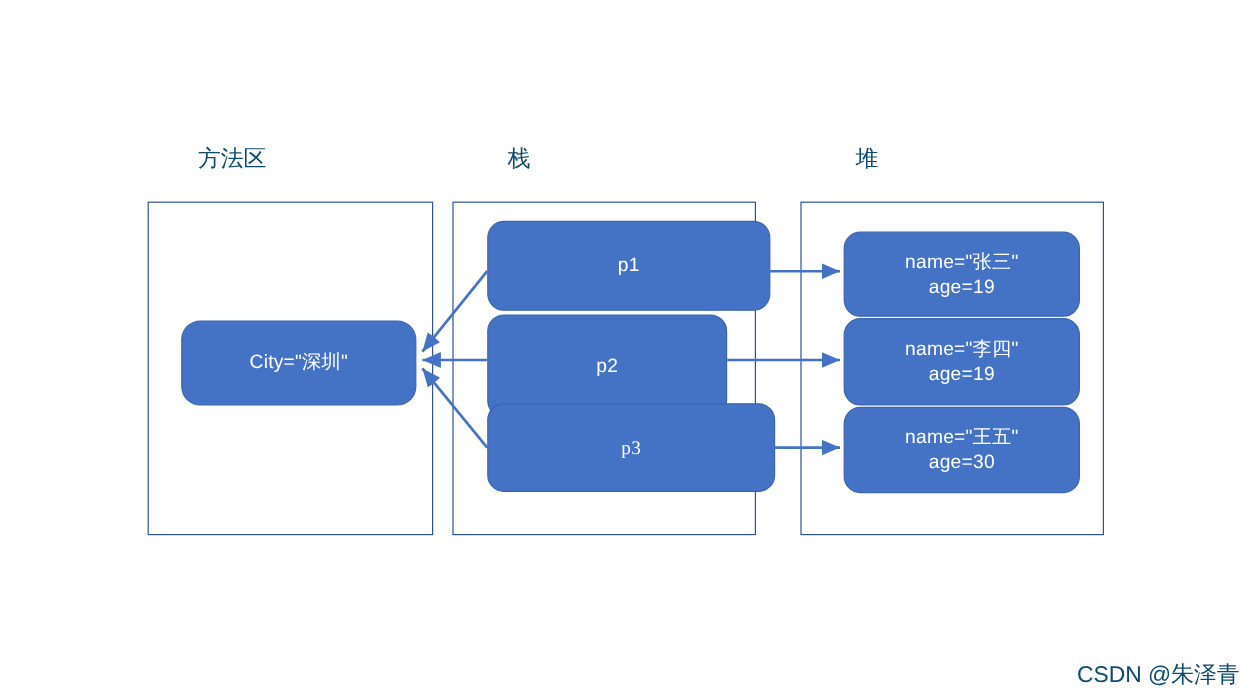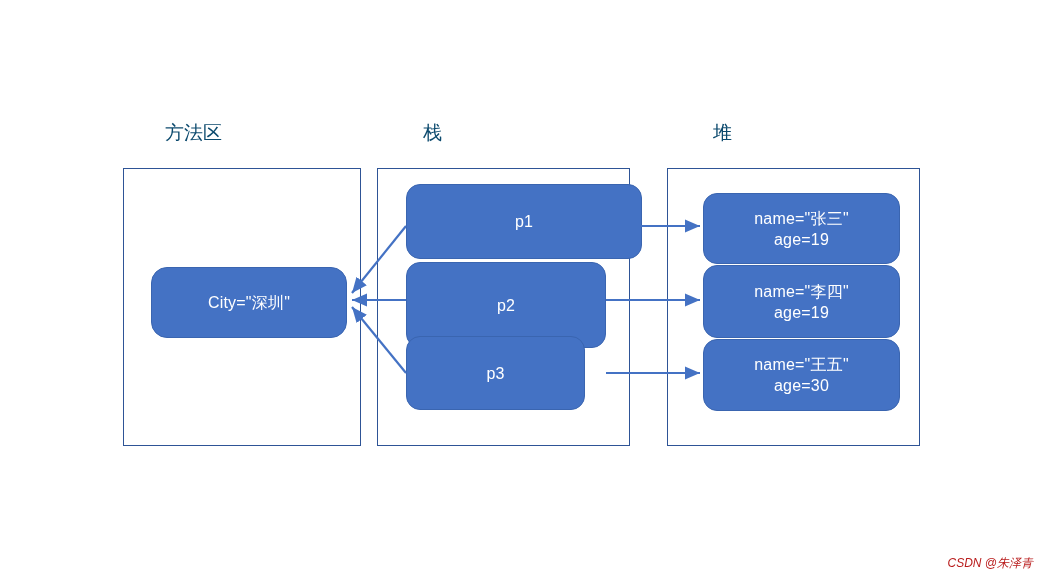--- a/index.html
+++ b/index.html
@@ -65,46 +65,45 @@
 
   
   #box-city {
     left: 151px; top: 267px; width: 196px; height: 71px;
     border-radius: 16px;
   }
 
   
   #box-p1 { left: 406px; top: 184px; width: 236px; height: 75px; }
   #box-p2 { left: 406px; top: 262px; width: 200px; height: 86px; }
-  #box-p3 { left: 406px; top: 336px; width: 179px; height: 74px; }
+  #box-p3 { left: 406px; top: 336px; width: 240px; height: 74px; font-family: Liberation Serif, serif; }
 
   
   #box-obj1 { left: 703px; top: 193px; width: 197px; height: 71px; }
   #box-obj2 { left: 703px; top: 265px; width: 197px; height: 73px; }
   #box-obj3 { left: 703px; top: 339px; width: 197px; height: 72px; }
 
   
   #arrow-layer {
     position: absolute;
     left: 0; top: 0;
     width: 1047px;
     height: 582px;
     pointer-events: none;
   }
 
   
   #watermark {
     position: absolute;
     right: 14px;
     bottom: 10px;
-    color: #b91c1c;
-    font-size: 12px;
+    color: #0c4a6e;
+    font-size: 19px;
     line-height: 18px;
     white-space: nowrap;
-    font-style: italic;
   }
 </style>
 </head>
 <body>
 
 <div class="canvas">
 
   <div class="col-title" id="title-method">方法区</div>
   <div class="col-title" id="title-stack">栈</div>
   <div class="col-title" id="title-heap">堆</div>

